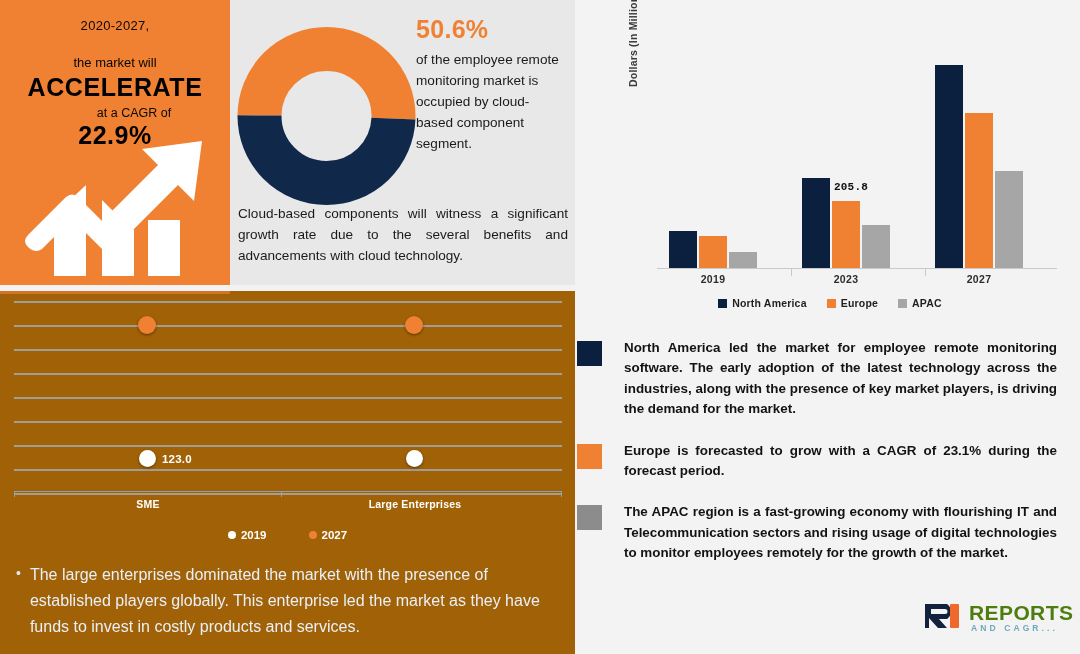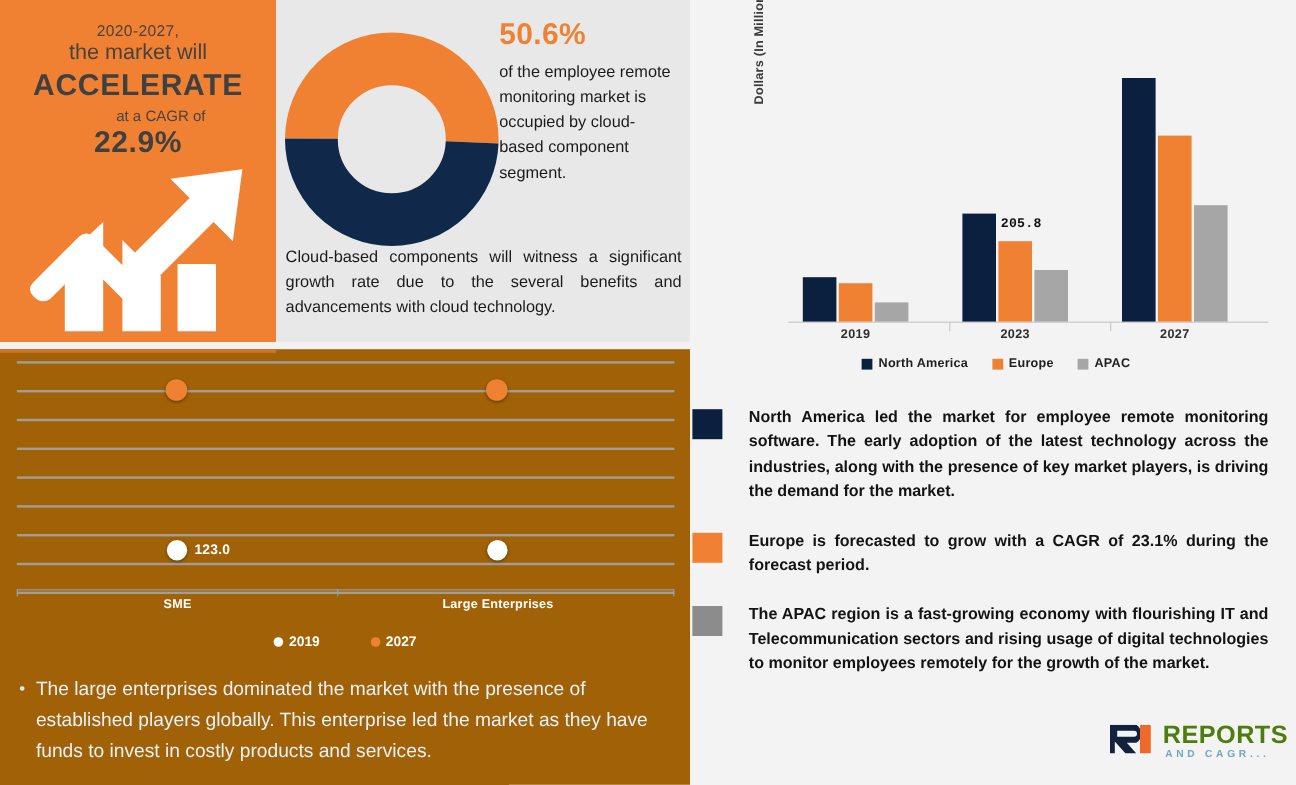--- a/index.html
+++ b/index.html
@@ -13,23 +13,23 @@
   .page { position: relative; width: 1080px; height: 654px; }
 
   
   .left-col { position: absolute; left: 0; top: 0; width: 575px; height: 654px; }
 
   
   .cagr-panel {
     position: absolute; left: 0; top: 0; width: 230px; height: 285px;
     background: #f08133; overflow: hidden;
   }
-  .cagr-text { position: absolute; left: 0; top: 18px; width: 230px; text-align: center; color: #404040; }
+  .cagr-text { position: absolute; left: 0; top: 18px; width: 230px; text-align: center; color: #000000; }
   .cagr-years { font-size: 13px; letter-spacing: .3px; opacity: .95; }
-  .cagr-sub1 { font-size: 18px; margin-top: 0; opacity: .97; }
+  .cagr-sub1 { font-size: 13px; margin-top: 22px; opacity: .97; }
   .cagr-accelerate {
     font-size: 25px; font-weight: bold; letter-spacing: .6px;
     margin-top: 4px; line-height: 1.1;
   }
   .cagr-sub2 { font-size: 12.5px; margin-top: 4px; opacity: .95; padding-left: 38px; }
   .cagr-value { font-size: 25px; font-weight: bold; margin-top: 1px; letter-spacing: .5px; }
   .cagr-graphic { position: absolute; left: 20px; top: 108px; width: 195px; height: 175px; }
 
   
   .donut-panel {

